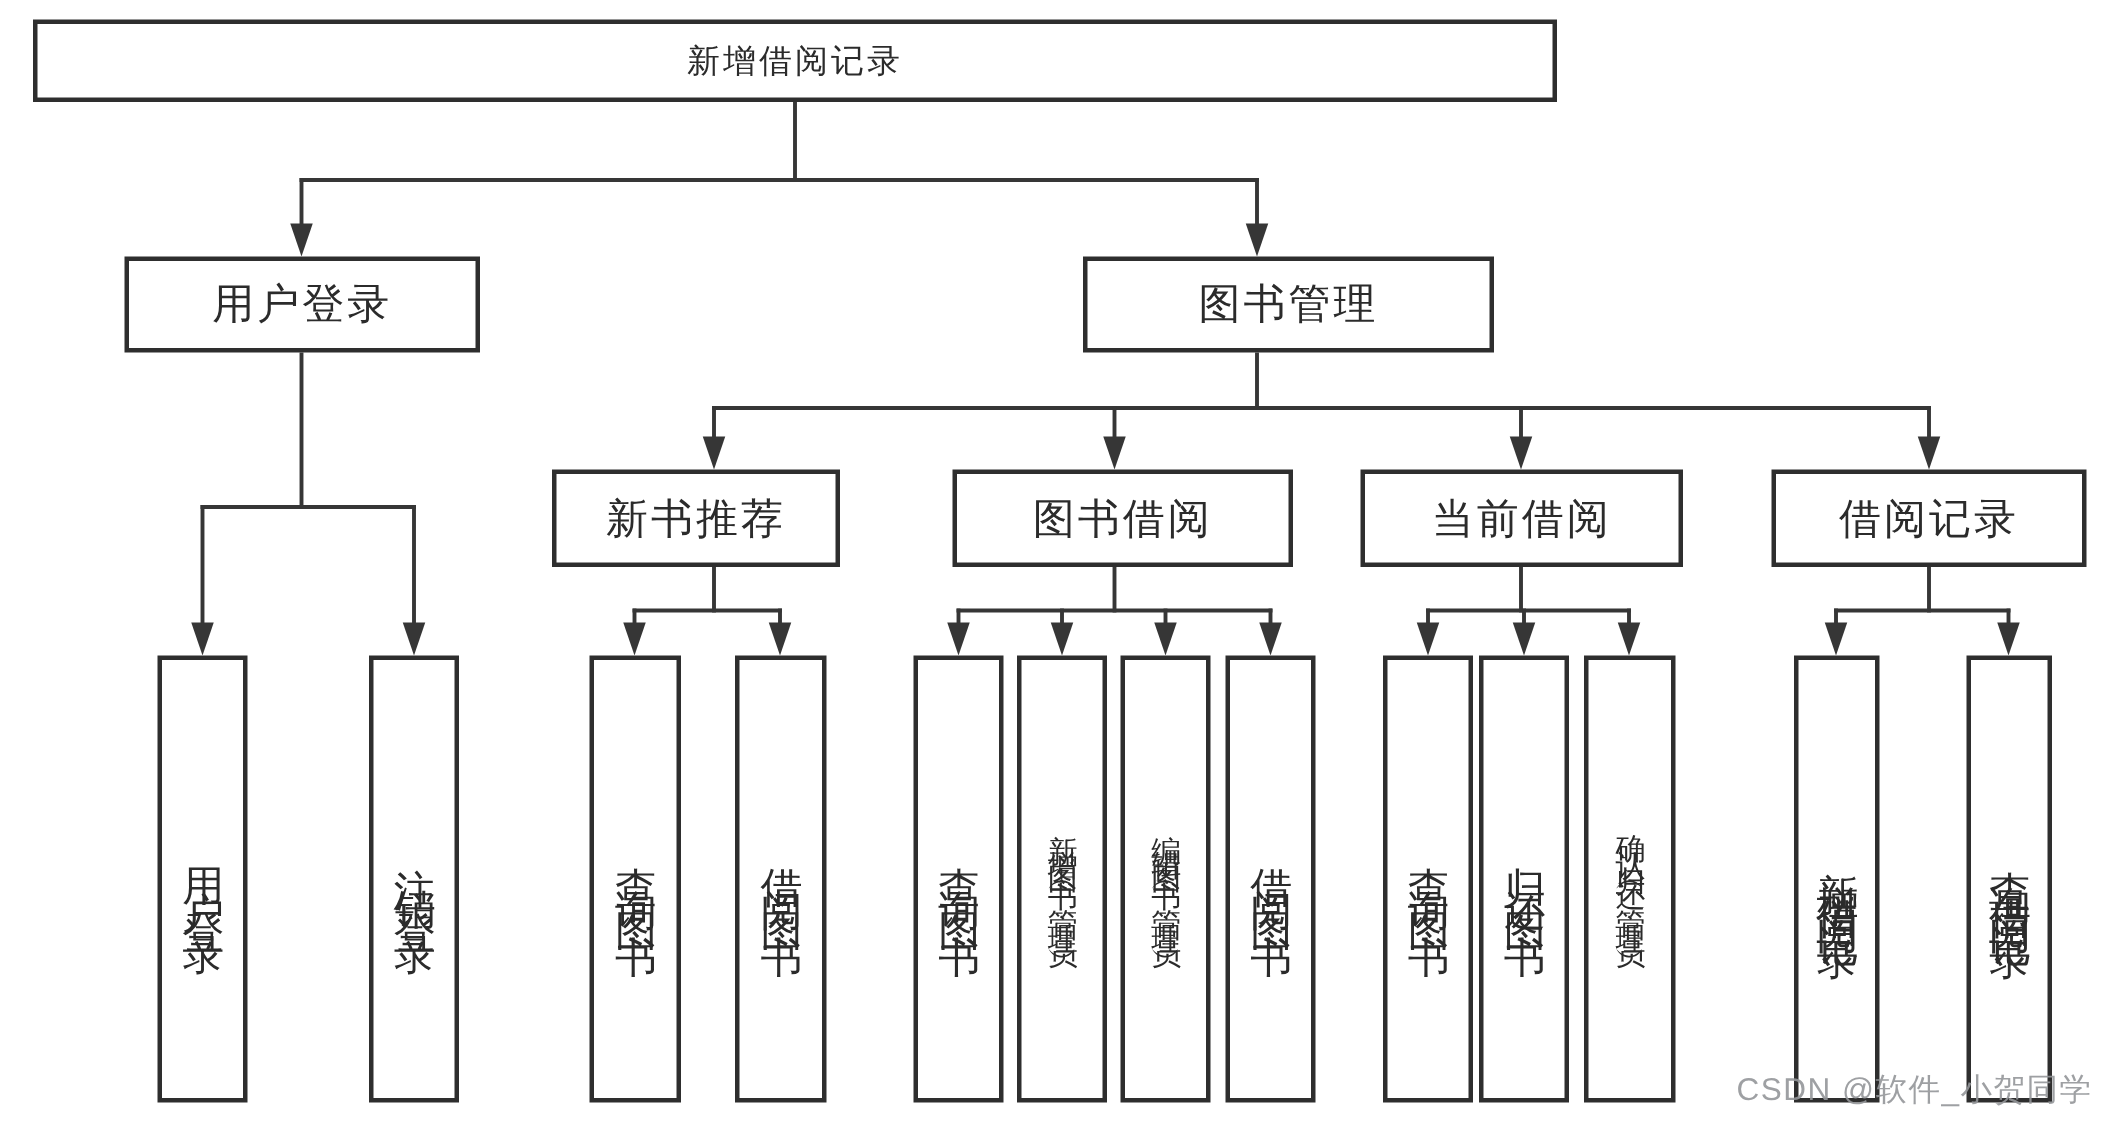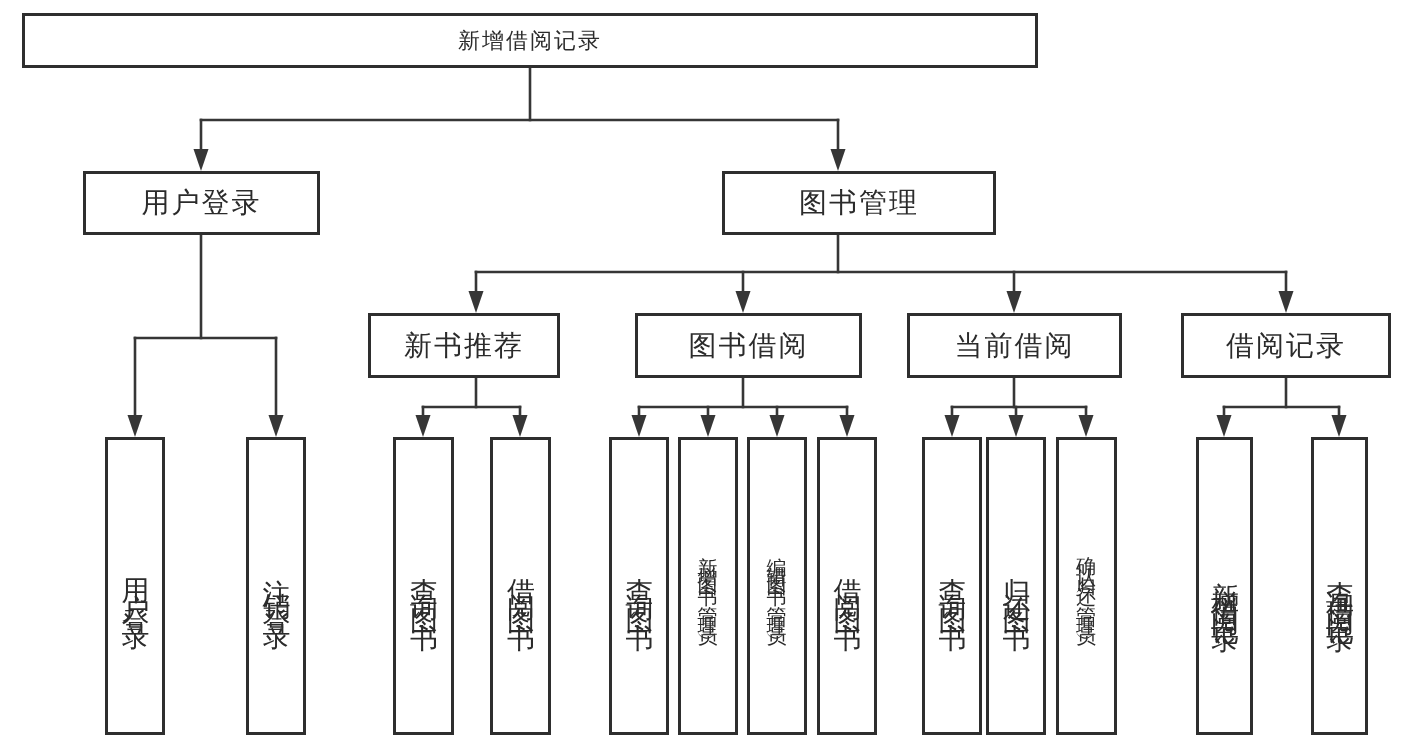--- a/index.html
+++ b/index.html
@@ -131,13 +131,14 @@
   <div class="node vbox sp9" style="left:747px; top:437px; width:60px; height:298px">编辑图书（管理员）</div>
   <div class="node vbox sp4" style="left:817px; top:437px; width:60px; height:298px">借阅图书</div>
 
   <div class="node vbox sp4" style="left:922px; top:437px; width:60px; height:298px">查询图书</div>
   <div class="node vbox sp4" style="left:986px; top:437px; width:60px; height:298px">归还图书</div>
   <div class="node vbox sp9" style="left:1056px; top:437px; width:61px; height:298px">确认归还（管理员）</div>
 
   <div class="node vbox sp6" style="left:1196px; top:437px; width:57px; height:298px">新增借阅记录</div>
   <div class="node vbox sp6" style="left:1311px; top:437px; width:57px; height:298px">查询借阅记录</div>
 
+  <div class="watermark">CSDN @软件_小贺同学</div>
 </div>
 
 </body></html>

